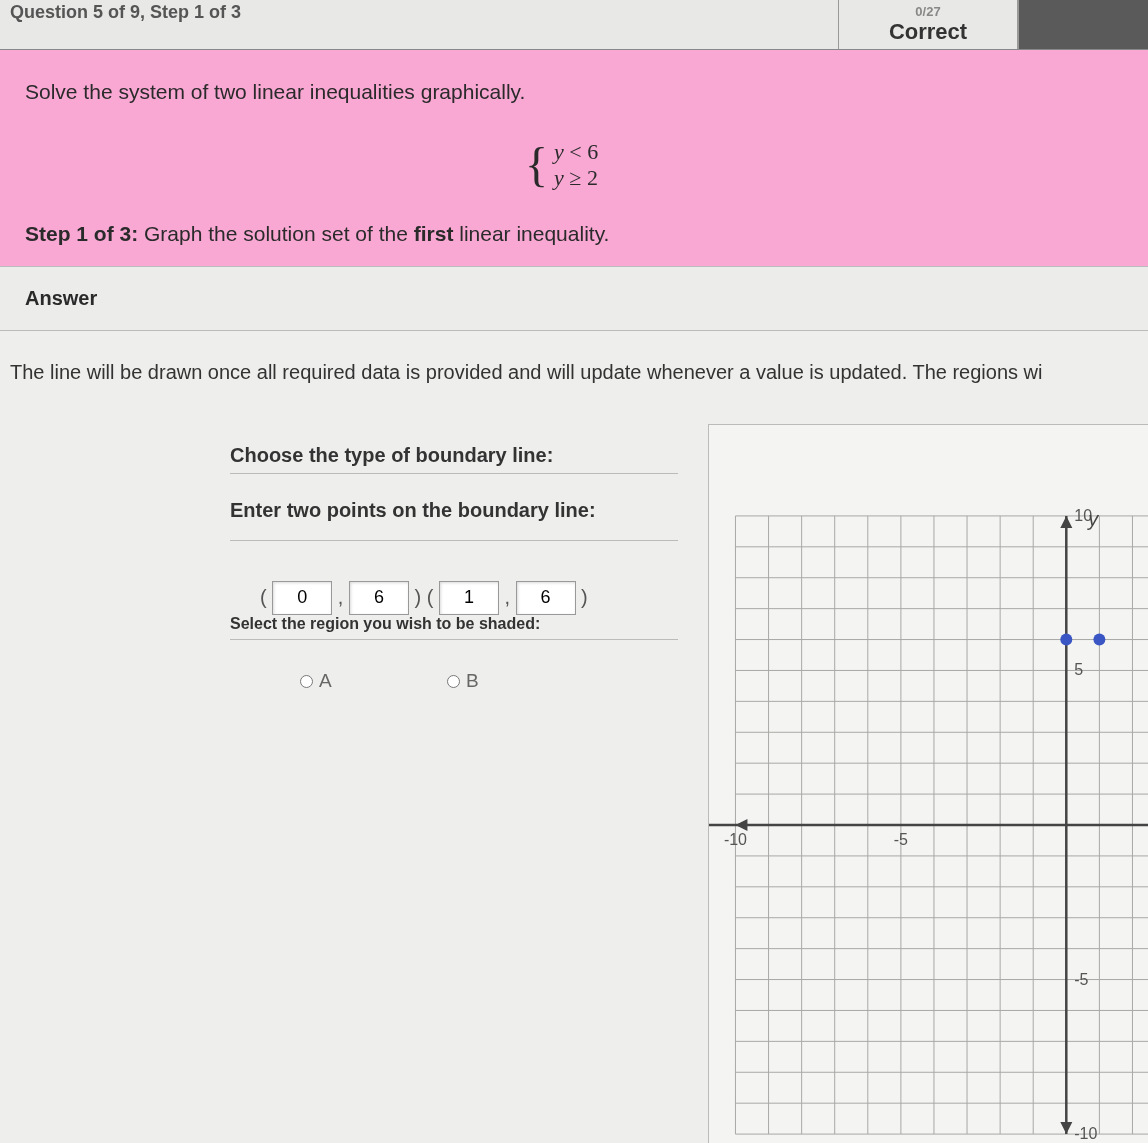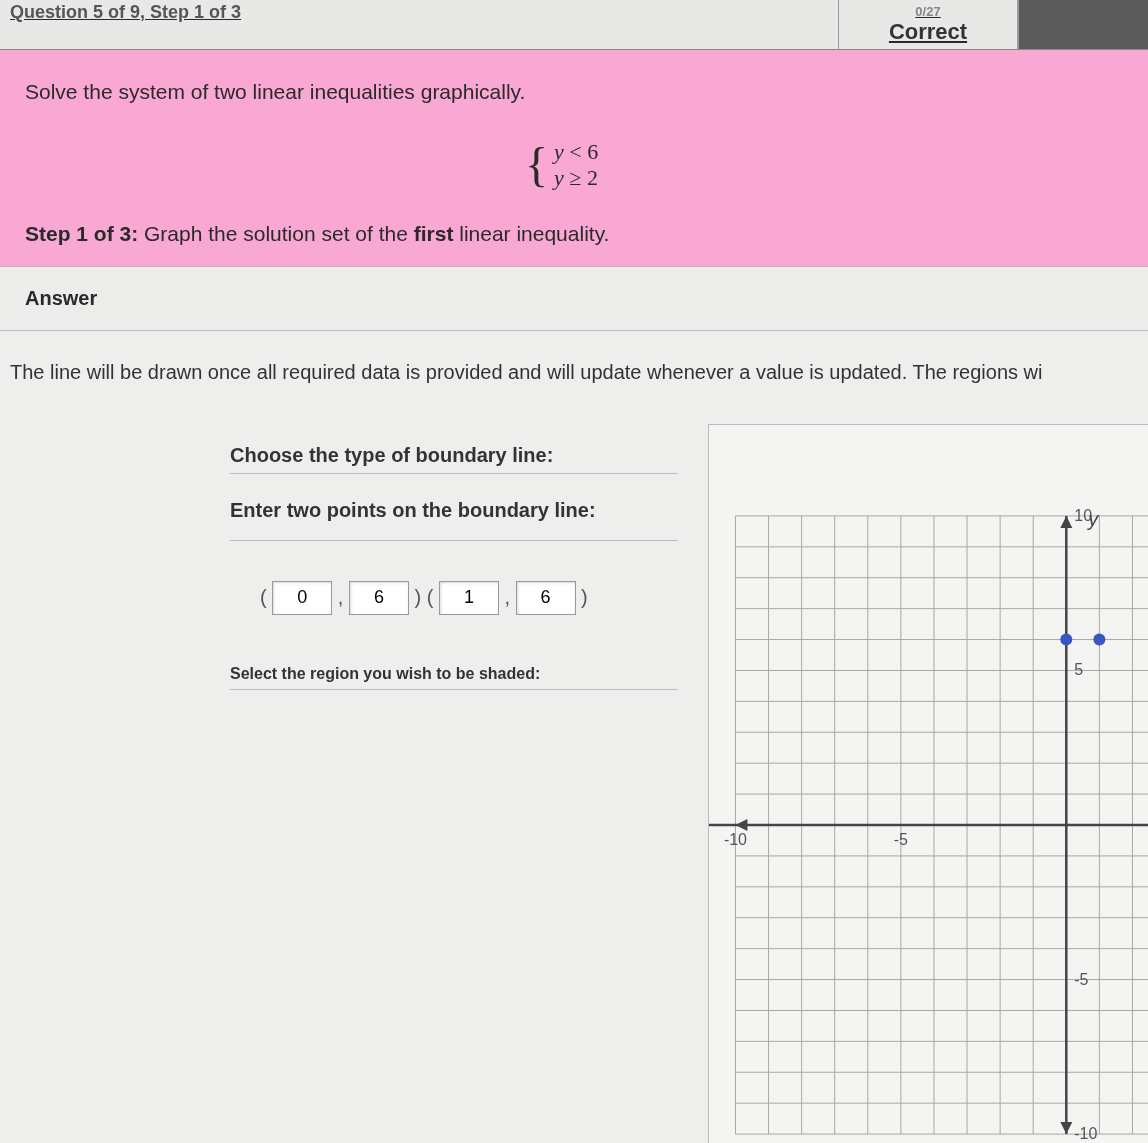--- a/index.html
+++ b/index.html
@@ -12,21 +12,20 @@
       background: #f0f0ef;
       color: #2a2a2a;
       width: 1148px;
       height: 1143px;
       overflow: hidden;
     }
     .top-bar {
       display: flex;
       border-bottom: 1px solid #888;
       background: #e8e8e6;
-      text-decoration: underline;
     }
     .question-label {
       flex: 1;
       padding: 2px 10px;
       font-weight: bold;
       color: #555;
       font-size: 18px;
       overflow: hidden;
     }
     .score-box {
@@ -121,21 +120,20 @@
     .points-label {
       font-size: 20px;
       font-weight: bold;
       color: #333;
       border-bottom: 1px solid #bbb;
       padding-bottom: 18px;
       margin-bottom: 40px;
     }
     .point-inputs {
       padding-left: 30px;
-      margin-bottom: 50px;
       font-size: 20px;
       color: #555;
     }
     .point-inputs input {
       width: 60px;
       height: 34px;
       border: 1px solid #999;
       background: #fff;
       text-align: center;
       font-size: 18px;
@@ -214,20 +212,25 @@
 
       <div class="points-label">Enter two points on the boundary line:</div>
       <div class="point-inputs">
         ( <input type="text" value="0" style=""> ,
         <input type="text" value="6" style=""> ) (
         <input type="text" value="1" style=""> ,
         <input type="text" value="6" style=""> )
       </div>
 
       <div class="region-label">Select the region you wish to be shaded:</div>
+      <div class="region-row">
+        <label><input type="radio" name="reg" style=""><span>A</span></label>
+        <label><input type="radio" name="reg" style=""><span>B</span></label>
+        
+      </div>
 
     </div>
 
     <div class="graph-area">
       <svg id="chart-svg" width="440" height="680">
           <line x1="26.466165413533858" y1="649.0909090909091" x2="26.466165413533858" y2="30.909090909090878" class="grid-line"></line>
           <line x1="59.54887218045115" y1="649.0909090909091" x2="59.54887218045115" y2="30.909090909090878" class="grid-line"></line>
           <line x1="92.63157894736844" y1="649.0909090909091" x2="92.63157894736844" y2="30.909090909090878" class="grid-line"></line>
           <line x1="125.71428571428574" y1="649.0909090909091" x2="125.71428571428574" y2="30.909090909090878" class="grid-line"></line>
           <line x1="158.79699248120303" y1="649.0909090909091" x2="158.79699248120303" y2="30.909090909090878" class="grid-line"></line>

